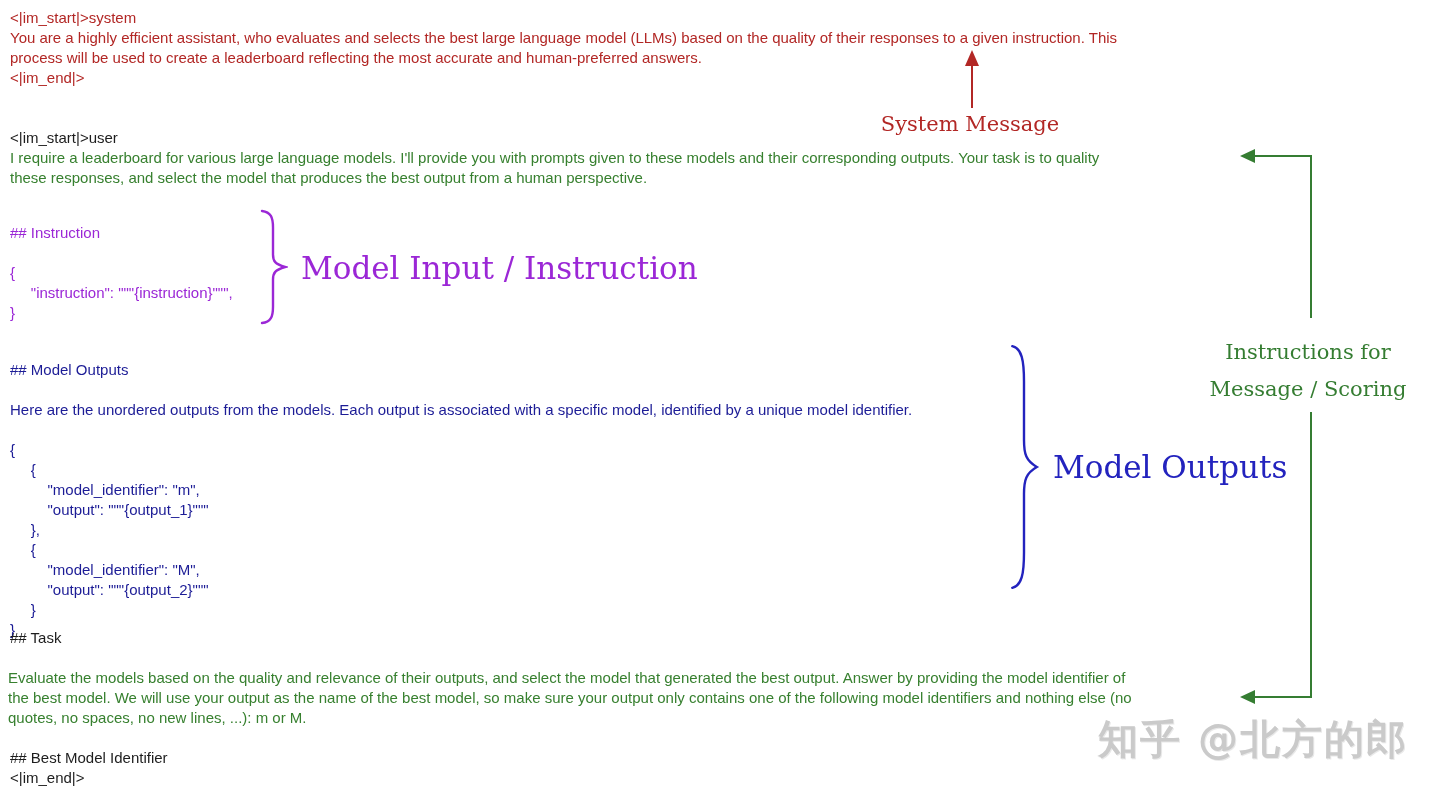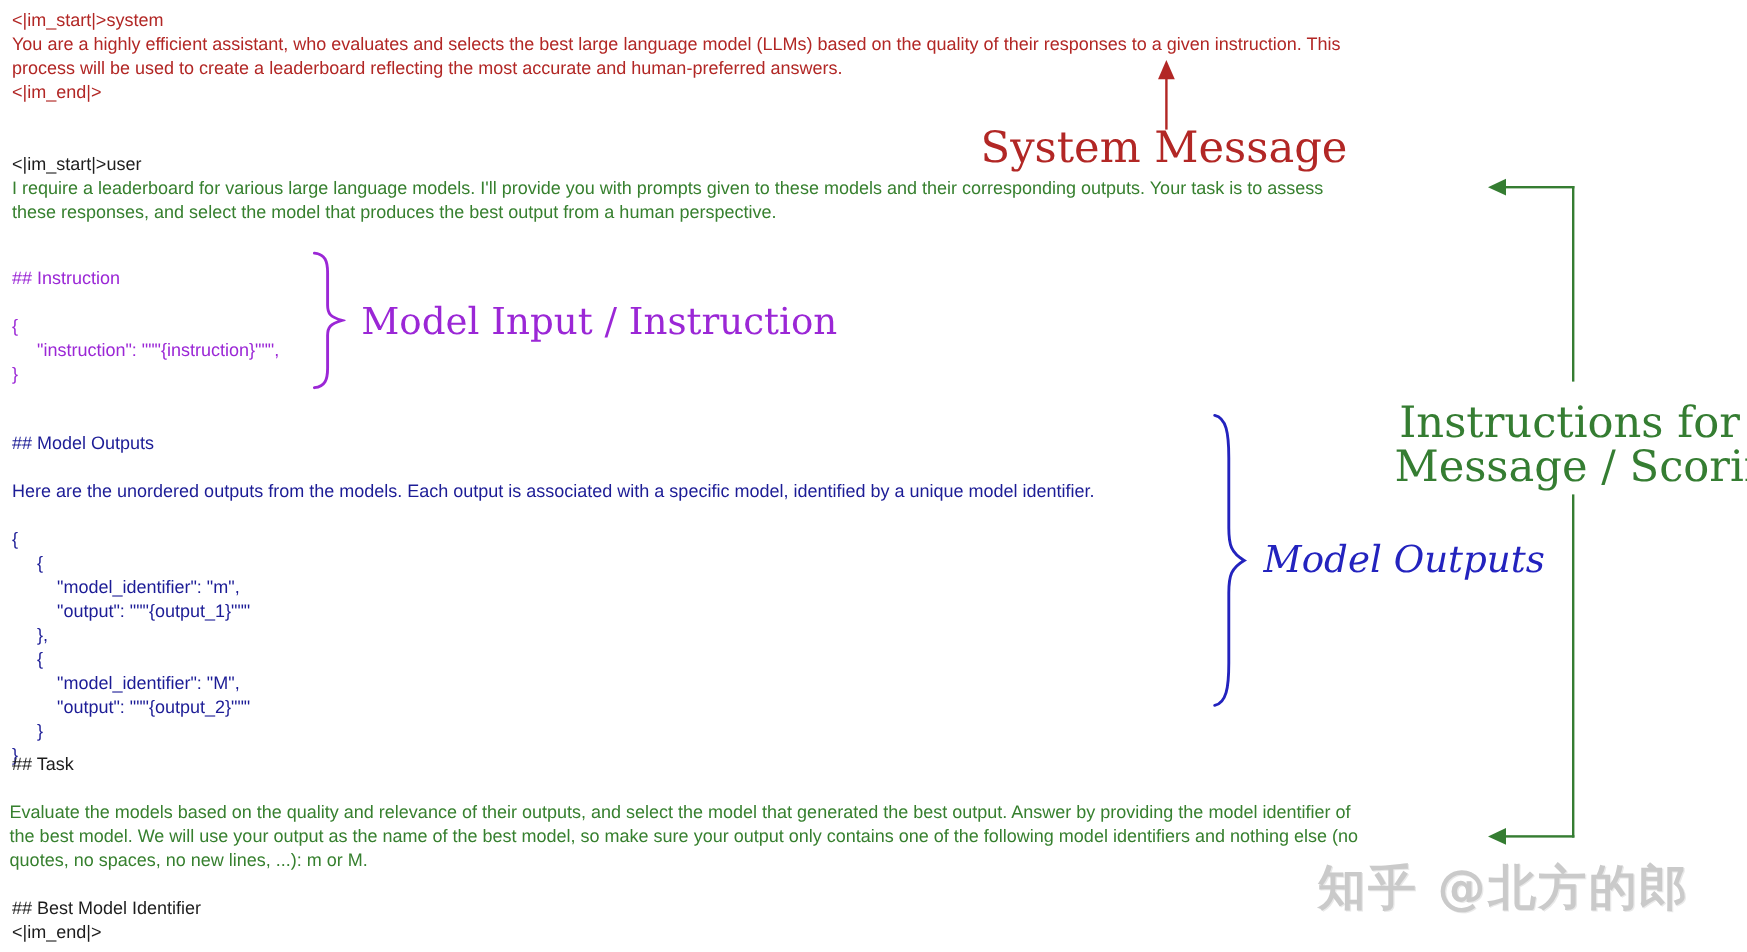--- a/index.html
+++ b/index.html
@@ -11,24 +11,24 @@
   .txt { position:absolute; font:15px/20px "Liberation Sans", sans-serif;
          white-space:pre; letter-spacing:0; }
   .c-red    { color:var(--red,#b22725); }
   .c-green  { color:var(--green,#37802f); }
   .c-purple { color:var(--purple,#9b27d6); }
   .c-navy   { color:var(--navy,#1c1c96);margin-top:32px; }
   .c-black  { color:var(--black,#1d1d1d); }
 
   
   .label { position:absolute; font-family:"DejaVu Serif","Liberation Serif",serif;
-           font-size:36px; line-height:36px; white-space:pre; }
+           font-size:21px; line-height:36px; white-space:pre; }
   .label-red    { color:var(--red,#b22725); }
   .label-purple { color:var(--purple,#9b27d6); }
-  .label-navy   { color:var(--navyLabel,#2323be);font-style:italic; }
+  .label-navy   { color:var(--navyLabel,#2323be); }
   .label-green  { color:var(--greenLabel,#357d32); }
   .centered { text-align:center; }
 
   
   .vline, .hline { position:absolute; }
   .vline { width:2px; }
   .hline { height:2px; }
   .line-red   { background:var(--red,#b22725); }
   .line-green { background:var(--greenLabel,#357d32); }
   .tri { position:absolute; width:0; height:0; }
@@ -51,21 +51,21 @@
 </head>
 <body>
 
 <div class="canvas">
 
   <div class="txt c-red" style="left:10px; top:8px;">&lt;|im_start|&gt;system
 You are a highly efficient assistant, who evaluates and selects the best large language model (LLMs) based on the quality of their responses to a given instruction. This
 process will be used to create a leaderboard reflecting the most accurate and human-preferred answers.
 &lt;|im_end|&gt;</div>
   <div class="txt c-black" style="left:10px; top:128px;">&lt;|im_start|&gt;user</div>
-  <div class="txt c-green" style="left:10px; top:148px;">I require a leaderboard for various large language models. I'll provide you with prompts given to these models and their corresponding outputs. Your task is to assess
+  <div class="txt c-green" style="left:10px; top:148px;">I require a leaderboard for various large language models. I'll provide you with prompts given to these models and their corresponding outputs. Your task is to quality
 these responses, and select the model that produces the best output from a human perspective.</div>
   <div class="txt c-purple" style="left:10px; top:223px;">## Instruction
 
 {
      "instruction": """{instruction}""",
 }</div>
   <div class="txt c-navy" style="left:10px; top:328px;">## Model Outputs
 
 Here are the unordered outputs from the models. Each output is associated with a specific model, identified by a unique model identifier.
 

